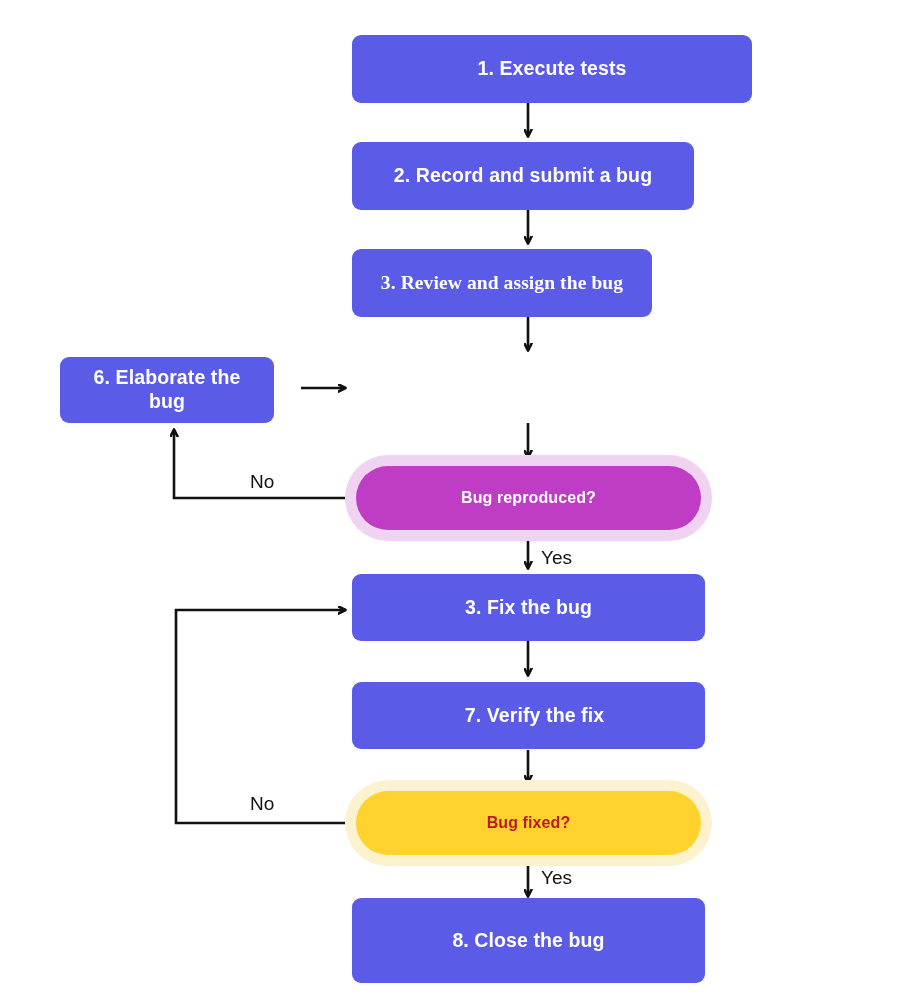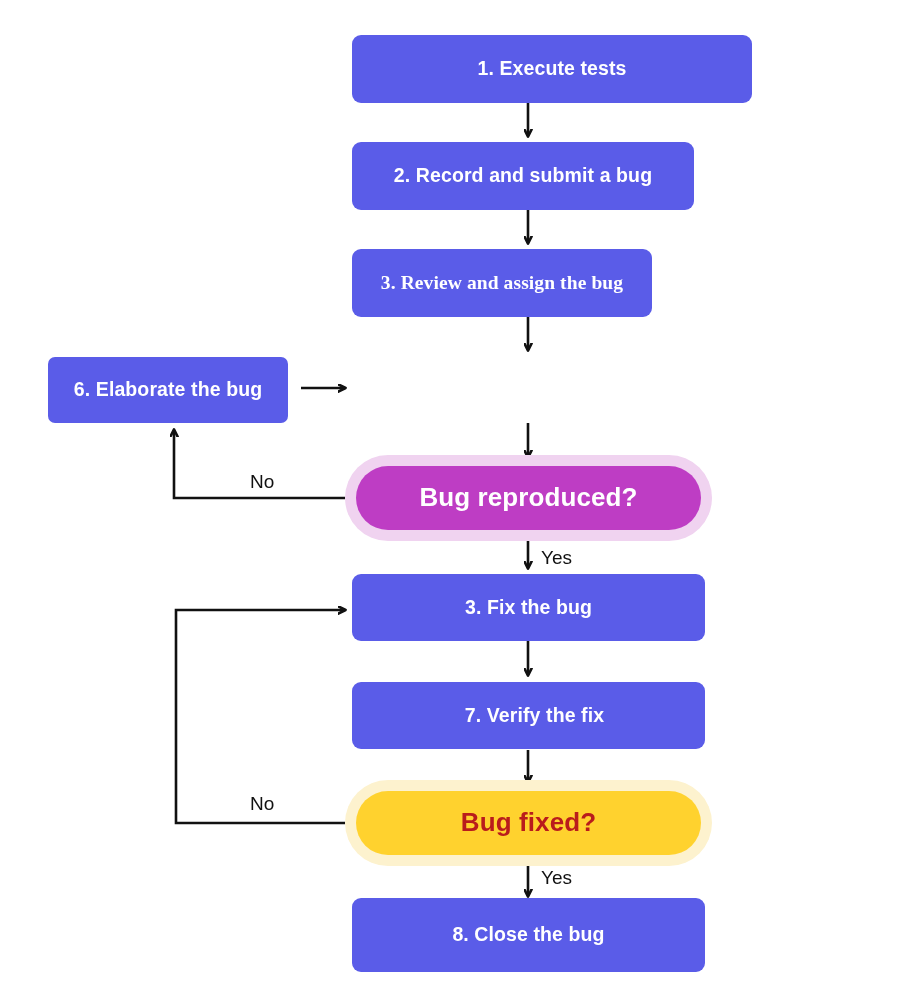--- a/index.html
+++ b/index.html
@@ -44,21 +44,21 @@
   .node-process {
     background: #5A5CE8;
     color: #ffffff;
     border-radius: 9px;
     font-size: 19.5px;
     padding: 4px 14px;
   }
 
   .node-decision {
     border-radius: 999px;
-    font-size: 26px;
+    font-size: 16px;
     padding: 4px 18px;
   }
   .node-decision.magenta {
     background: #BE3DC4;
     color: #ffffff;
     box-shadow: 0 0 0 11px #F0D3F0;
   }
   .node-decision.yellow {
     background: #FFD22E;
     color: #b91c1c;
@@ -112,31 +112,31 @@
     </g>
   </svg>
 
   <div class="node node-process" style="left:352px; top:35px; width:400px; height:68px;">1. Execute tests</div>
 
   <div class="node node-process" style="left:352px; top:142px; width:342px; height:68px;">2. Record and submit a bug</div>
 
   <div class="node node-process" style="left:352px; top:249px; width:300px; height:68px;font-family:Liberation Serif, serif;">3. Review and assign the bug</div>
 
 
-  <div class="node node-process" style="left:48px; top:357px; width:240px; height:66px;border-radius:7px;">6. Elaborate the bug</div>
+  <div class="node node-process" style="left:60px; top:357px; width:214px; height:66px;">6. Elaborate the bug</div>
 
   <div class="node node-decision magenta" style="left:356px; top:466px; width:345px; height:64px;">Bug reproduced?</div>
 
   <div class="node node-process" style="left:352px; top:574px; width:353px; height:67px;">3. Fix the bug</div>
 
   <div class="node node-process" style="left:352px; top:682px; width:353px; height:67px;padding-left:26px;">7. Verify the fix</div>
 
   <div class="node node-decision yellow" style="left:356px; top:791px; width:345px; height:64px;">Bug fixed?</div>
 
-  <div class="node node-process" style="left:352px; top:898px; width:353px; height:74px;">8. Close the bug</div>
+  <div class="node node-process" style="left:352px; top:898px; width:353px; height:85px;">8. Close the bug</div>
 
   <div class="edge-label" style="left:250px; top:472px;">No</div>
 
   <div class="edge-label" style="left:541px; top:548px;">Yes</div>
 
   <div class="edge-label" style="left:250px; top:794px;">No</div>
 
   <div class="edge-label" style="left:541px; top:868px;">Yes</div>
 
 </div>

